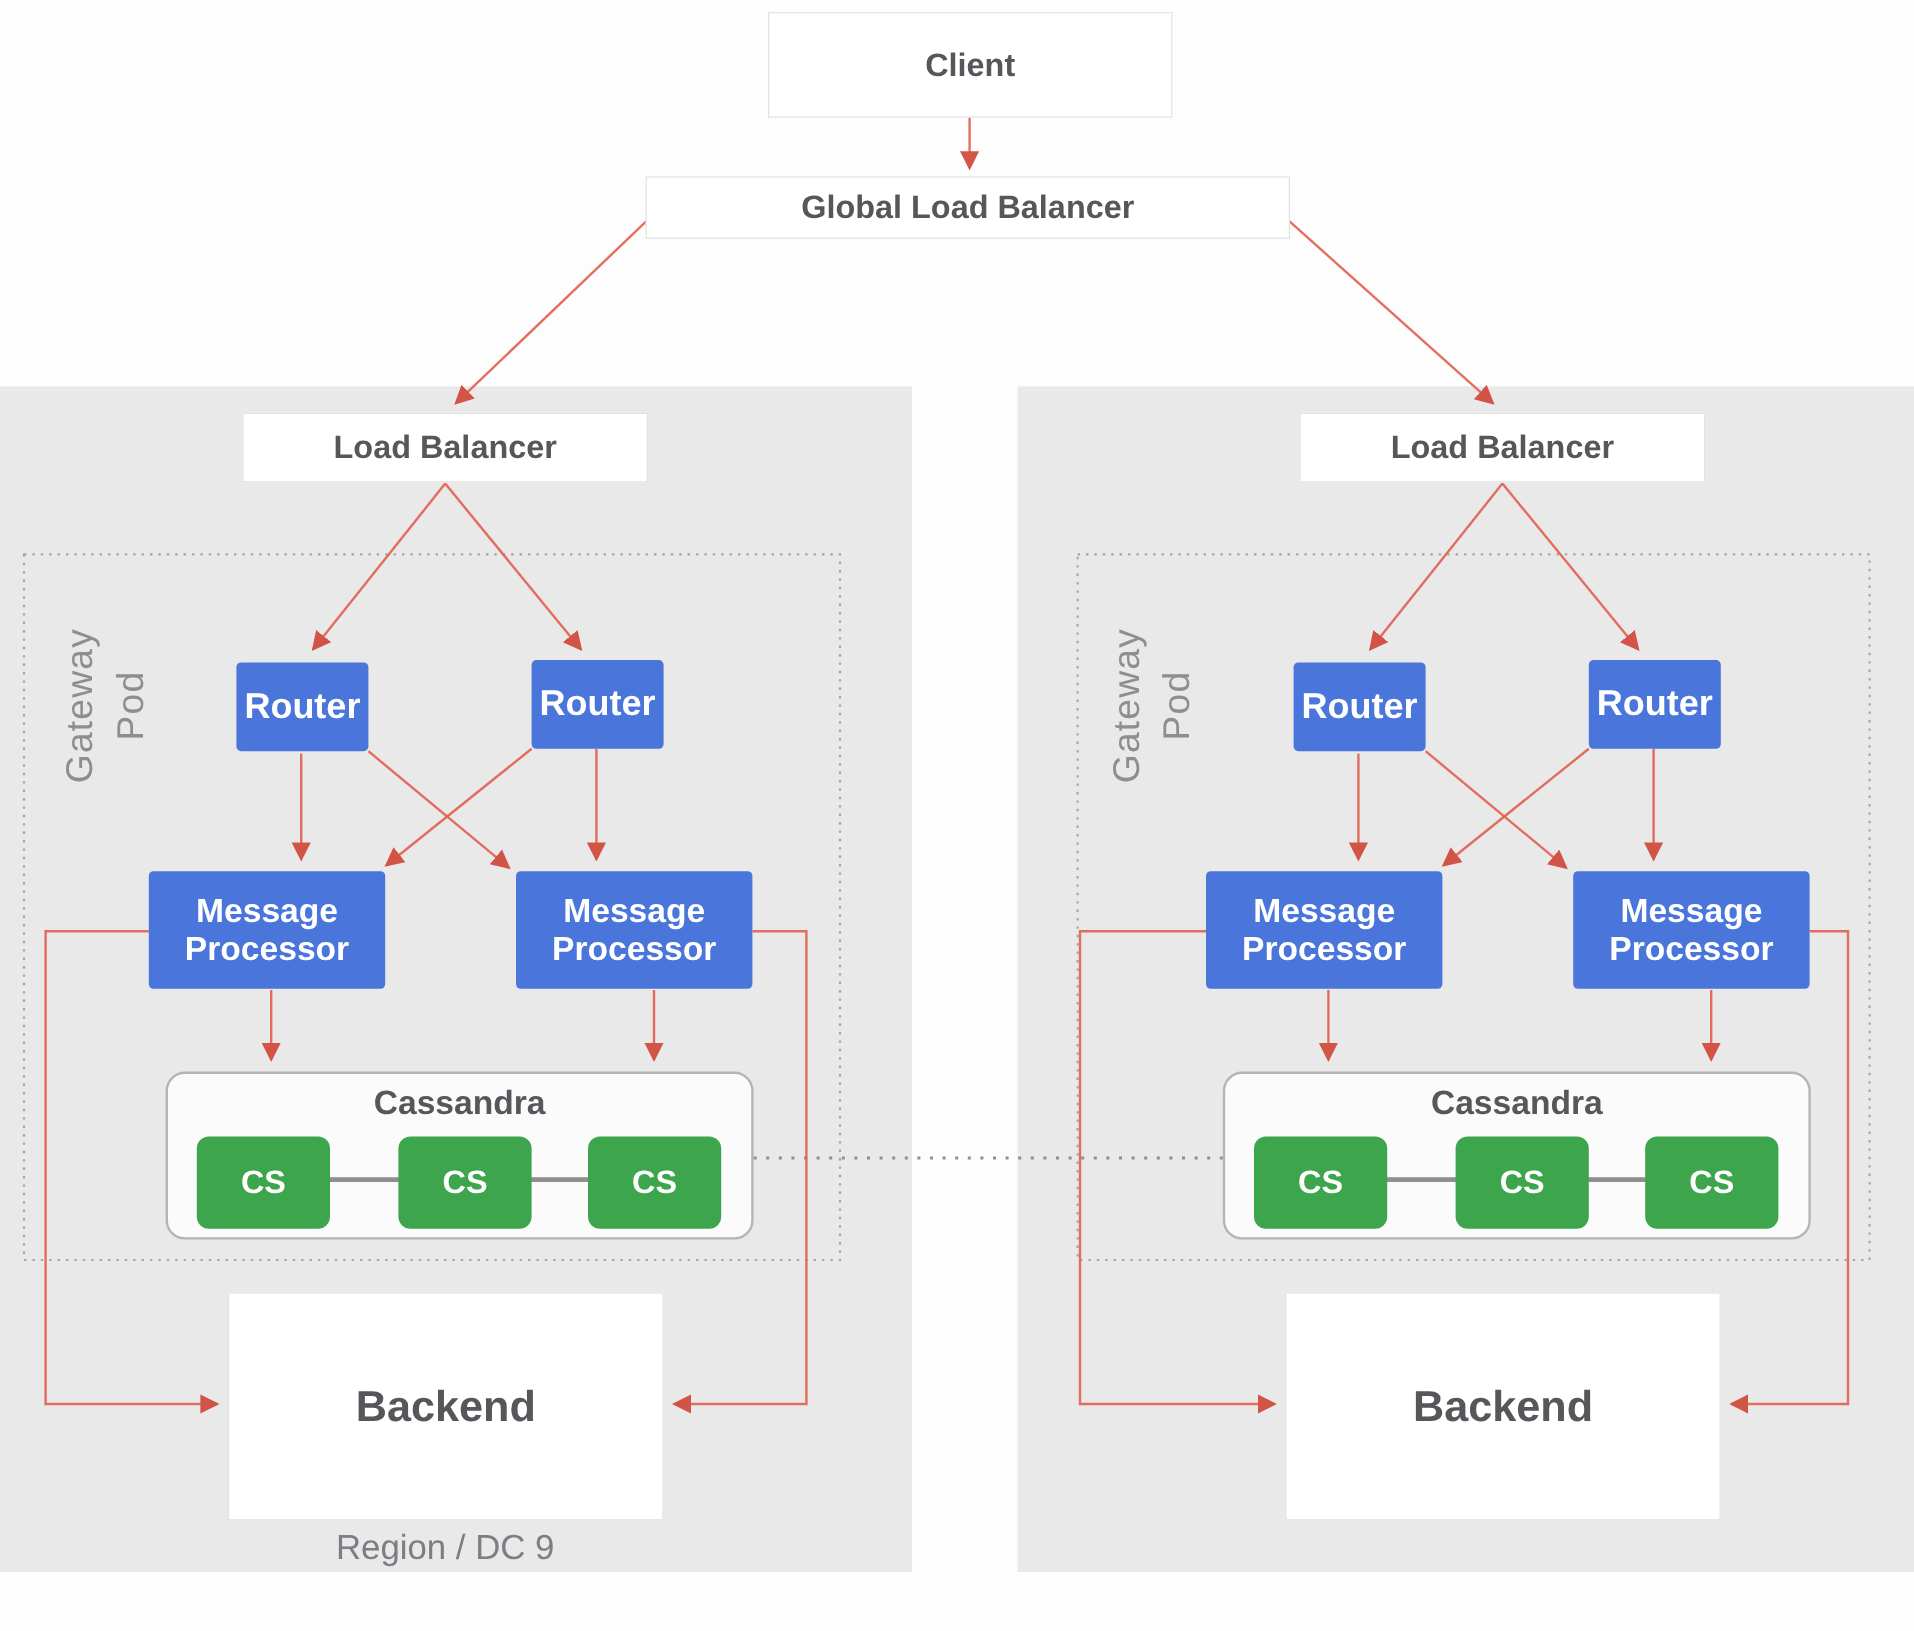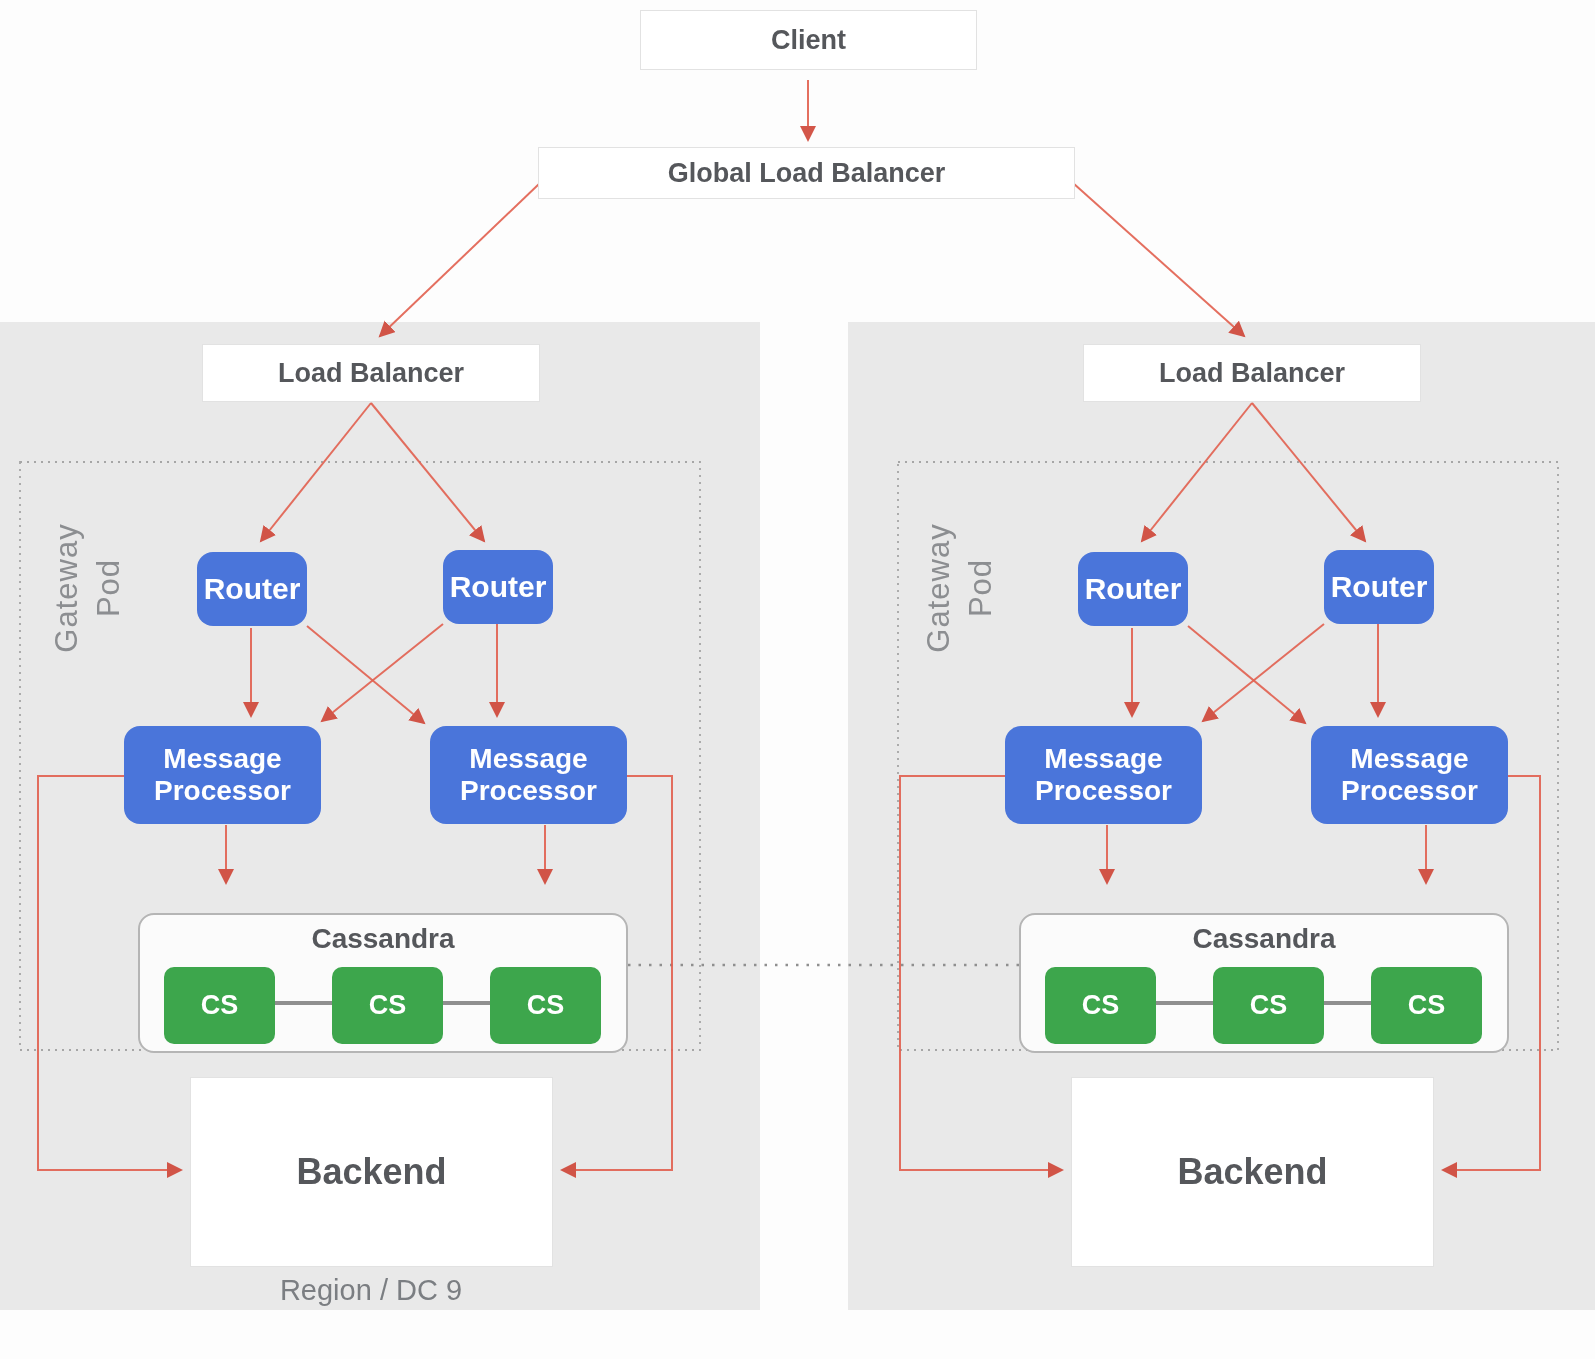--- a/index.html
+++ b/index.html
@@ -7,27 +7,27 @@
     position:relative;width:1595px;height:1359px;overflow:hidden;
     background:#fdfdfd;font-family:"Liberation Sans",sans-serif;
   }
   .panel{position:absolute;background:var(--panel_gray,#e9e9e9);}
   .wires{position:absolute;left:0;top:0;z-index:2;}
   .node{position:absolute;z-index:3;display:flex;align-items:center;justify-content:center;
         box-sizing:border-box;text-align:center;}
   .white-node{background:#ffffff;border:1px solid #e2e2e2;color:var(--text_dark,#55575b);
         font-weight:700;font-size:27px;}
   .blue-node{background:var(--node_blue,#4a75da);color:#ffffff;font-weight:700;
-        border-radius:16px;line-height:1.15;}
+        border-radius:4px;line-height:1.15;}
   .router-node{font-size:30px;}
   .mp-node{font-size:28px;padding:0 14px;}
   .green-node{background:var(--node_green,#3da64c);color:#ffffff;font-weight:700;
         font-size:27px;border-radius:10px;}
   .cassandra-box{position:absolute;z-index:3;background:#fbfbfb;border:2px solid #b5b5b5;
-        border-radius:16px;box-sizing:border-box;margin-top:20px;}
+        border-radius:16px;box-sizing:border-box;}
   .cassandra-title{position:absolute;left:0;top:8px;width:100%;text-align:center;
         font-weight:700;font-size:28px;color:var(--text_dark,#56585b);}
   .cs-line{position:absolute;left:82px;top:86px;width:326px;height:4px;
         background:var(--wire_gray,#8f8f8f);}
   .cs-node{position:absolute;top:52px;width:111px;height:77px;display:flex;
         align-items:center;justify-content:center;}
   .backend-node{font-size:36px;}
   .caption{position:absolute;z-index:3;width:400px;text-align:center;font-size:29px;
         color:var(--text_muted,#7b7e82);}
   .gateway-label{position:absolute;z-index:3;width:260px;height:84px;line-height:42px;
@@ -81,21 +81,21 @@
       <path class="wire-red" marker-end="url(#ah)" d="M1378,624 L1378,716"></path>
       <path class="wire-red" marker-end="url(#ah)" d="M1188,626 L1305,723"></path>
       <path class="wire-red" marker-end="url(#ah)" d="M1324,624 L1203,721"></path>
       <path class="wire-red" marker-end="url(#ah)" d="M1107,825 L1107,883"></path>
       <path class="wire-red" marker-end="url(#ah)" d="M1426,825 L1426,883"></path>
       <path class="wire-red" marker-end="url(#ah)" d="M1005,776 L900,776 L900,1170 L1062,1170"></path>
       <path class="wire-red" marker-end="url(#ah)" d="M1508,776 L1540,776 L1540,1170 L1443,1170"></path>
     </g>
   </svg>
 
-  <div class="node white-node" style="left:640px;top:10px;width:337px;height:60px;">Client</div>
+  <div class="node white-node" style="left:640px;top:10px;width:337px;height:88px;">Client</div>
   <div class="node white-node" style="left:538px;top:147px;width:537px;height:52px;">Global Load Balancer</div>
 
   <div class="node white-node" style="left:202px;top:344px;width:338px;height:58px;">Load Balancer</div>
 
   <div class="gateway-label" style="left:-42px;top:546px;">Gateway
 Pod</div>
 
   <div class="node blue-node router-node" style="left:197px;top:552px;width:110px;height:74px;">Router</div>
   <div class="node blue-node router-node" style="left:443px;top:550px;width:110px;height:74px;">Router</div>
 

